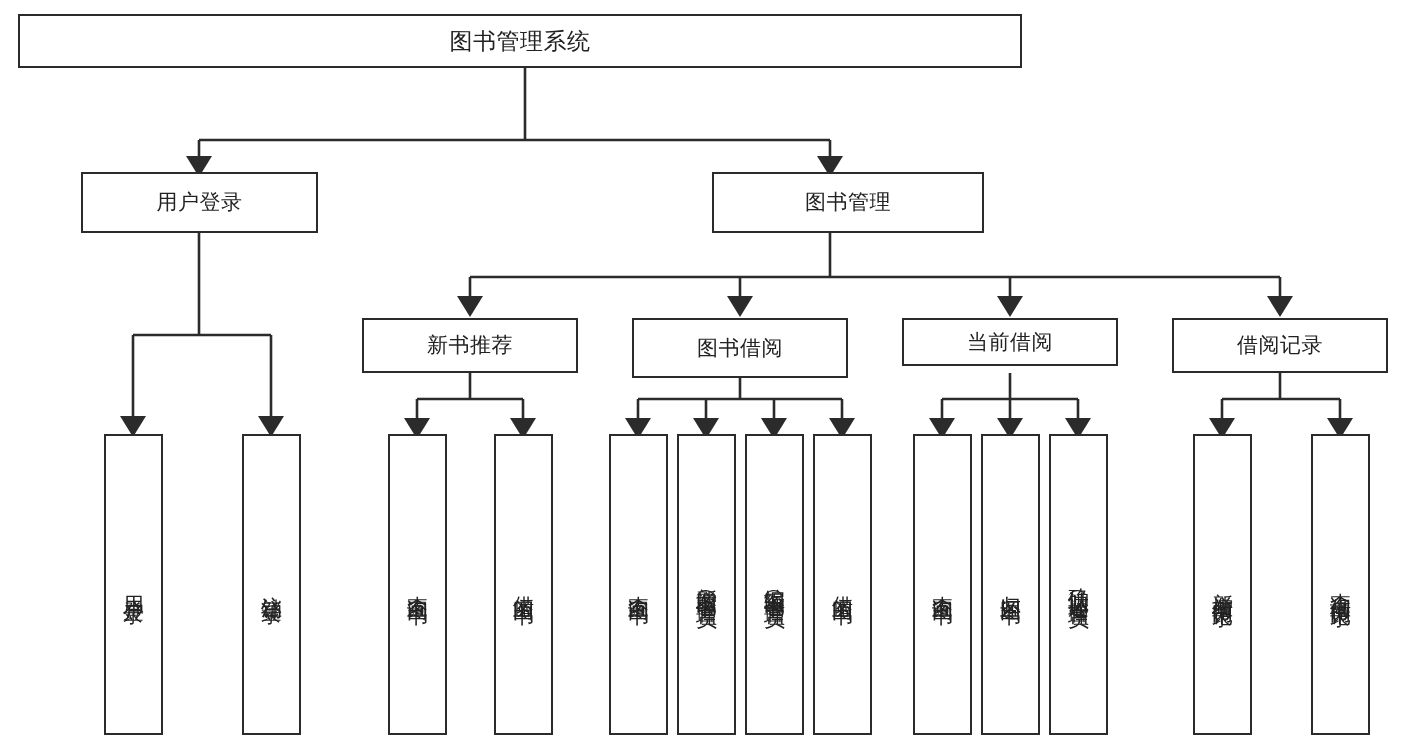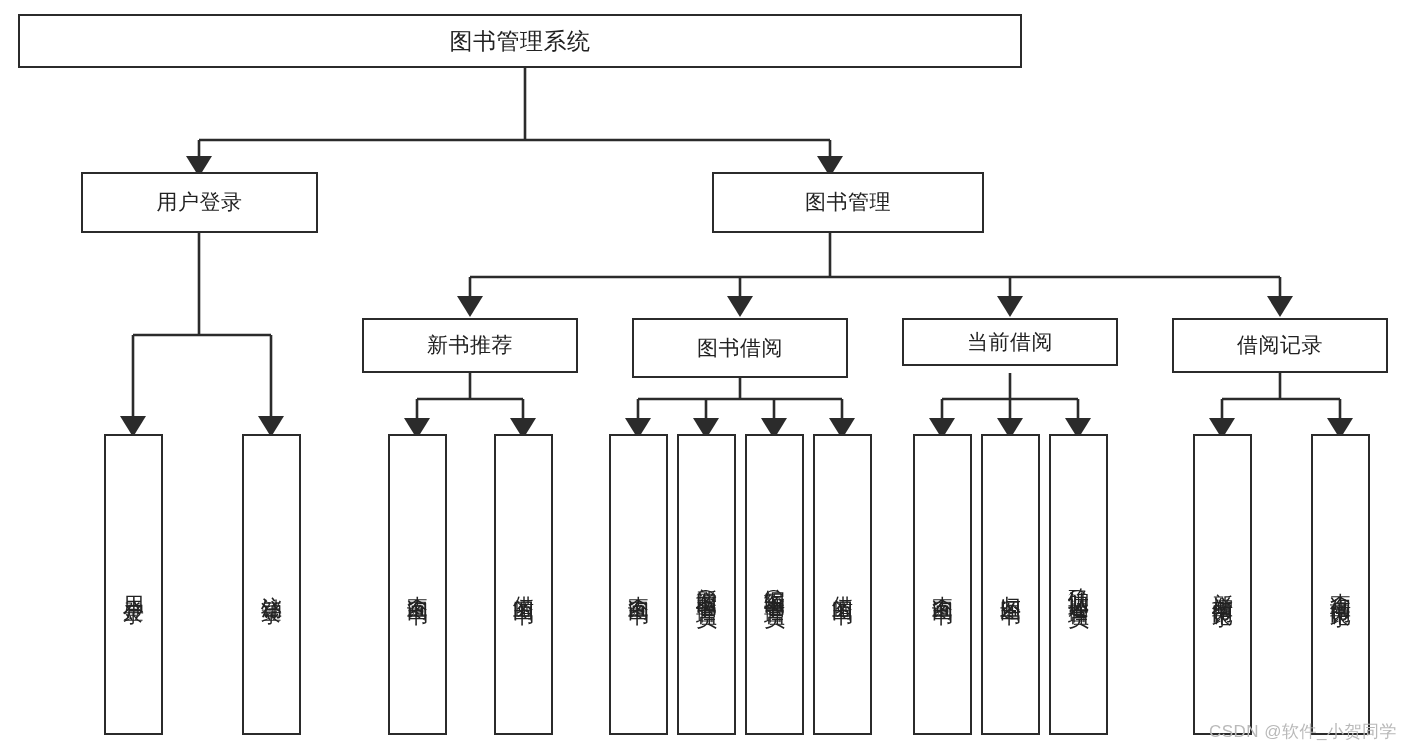--- a/index.html
+++ b/index.html
@@ -136,15 +136,14 @@
     <span class="lbl">确认归还（管理员）</span>
   </div>
 
   <div class="node v-node" style="left:1193px;top:434px;width:59px;height:301px;">
     <span class="lbl">新增借阅记录</span>
   </div>
   <div class="node v-node" style="left:1311px;top:434px;width:59px;height:301px;">
     <span class="lbl">查询借阅记录</span>
   </div>
 
-  <div id="watermark">CSDN @软件_小贺同学</div>
 
 </div>
 
 </body></html>

